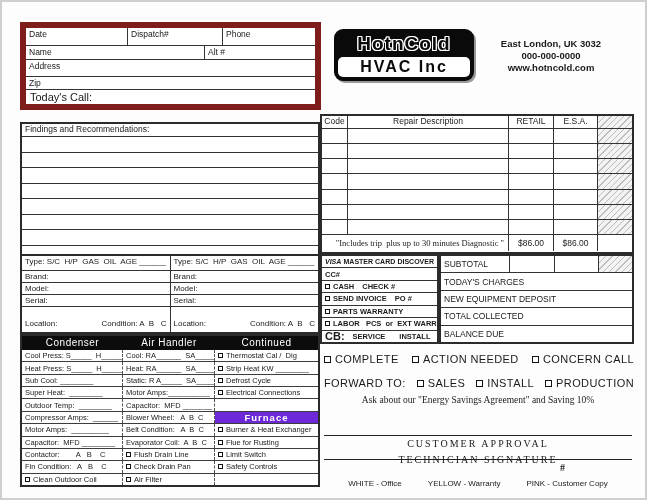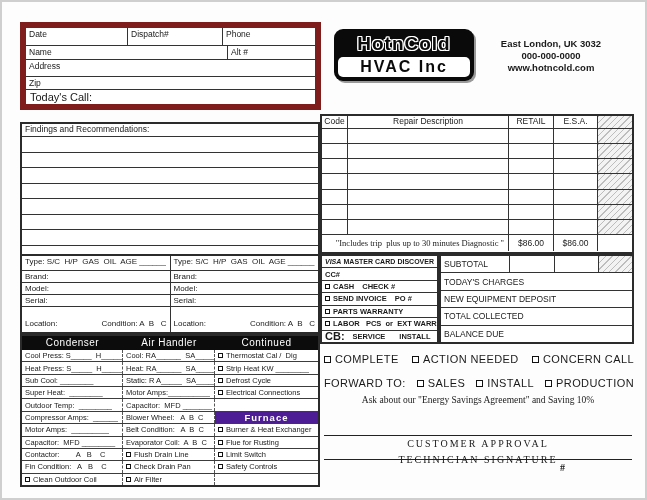--- a/index.html
+++ b/index.html
@@ -75,21 +75,21 @@
 
   
   .check { position:absolute; left:18px; top:332px; width:300px; height:153px; border:2px solid #2b2b2b; display:flex; flex-direction:column; background:#fff; }
   .ck-head { flex:none; height:14px; background:#0c0c0c; color:#fff; display:flex; }
   .ck-h { font-size:10px; font-weight:400; letter-spacing:.5px; text-align:center; line-height:14px; }
   .w1 { width:101px; } .w2 { width:92px; } .w3 { flex:1; }
   .ck-row { flex:1; display:flex; }
   .ck-row:not(:last-child) { border-bottom:1px solid #3c3c3c; }
   .ck-cell { display:flex; align-items:center; font-size:7.5px; padding-left:3px; overflow:hidden; }
   .ck-cell.w1, .ck-cell.w2 { border-right:1px dashed #555; }
-  .mini-head { background:#4c1d95; color:#fff; font-weight:700; font-size:9.5px; letter-spacing:1px; justify-content:center; padding-left:0; }
+  .mini-head { background:#6d28d9; color:#fff; font-weight:700; font-size:9.5px; letter-spacing:1px; justify-content:center; padding-left:0; }
   .cbx { display:inline-block; flex:none; width:5px; height:5px; border:1px solid #111; margin-right:3px; background:#fff; }
 
   
   .status-row { position:absolute; left:322px; width:310px; display:flex; align-items:center; font-size:11px; letter-spacing:.4px; }
   .opt { display:flex; align-items:center; }
   .cbx2 { display:inline-block; flex:none; width:7px; height:7px; border:1px solid #111; margin-right:4px; background:#fff; }
   .promo { position:absolute; left:322px; top:393px; width:308px; text-align:center; font-size:9.5px; }
 
   
   .sigline { position:absolute; left:322px; width:308px; border-top:1.4px solid #222; }
@@ -102,21 +102,21 @@
 
 <div class="page">
 
   <div class="toptable">
     <div class="tr" style="height:21px">
       <div class="td" style="width:102px"><span>Date</span></div>
       <div class="td" style="width:95px"><span>Dispatch#</span></div>
       <div class="td grow"><span>Phone</span></div>
     </div>
     <div class="tr" style="height:17px">
-      <div class="td" style="width:202px"><span>Name</span></div>
+      <div class="td" style="width:179px"><span>Name</span></div>
       <div class="td grow"><span>Alt #</span></div>
     </div>
     <div class="tr" style="height:20px">
       <div class="td grow"><span>Address</span></div>
     </div>
     <div class="tr" style="height:14px">
       <div class="td grow"><span>Zip</span></div>
     </div>
     <div class="tr" style="flex:1">
       <div class="td grow todays"><span>Today's Call:</span></div>
@@ -401,14 +401,19 @@
   </div>
 
   <div class="promo serif">Ask about our "Energy Savings Agreement" and Saving 10%</div>
 
   <div class="sigline" style="top:433px"></div>
   <div class="sig-label serif" style="top:436px">CUSTOMER APPROVAL</div>
   <div class="sigline" style="top:457px"></div>
   <div class="sig-label serif" style="top:452px">TECHNICIAN SIGNATURE</div>
   <div class="sig-hash serif">#</div>
 
+  <div class="copies">
+    <span>WHITE - Office</span>
+    <span>YELLOW - Warranty</span>
+    <span>PINK - Customer Copy</span>
+  </div>
 
 </div>
 
 </body></html>

